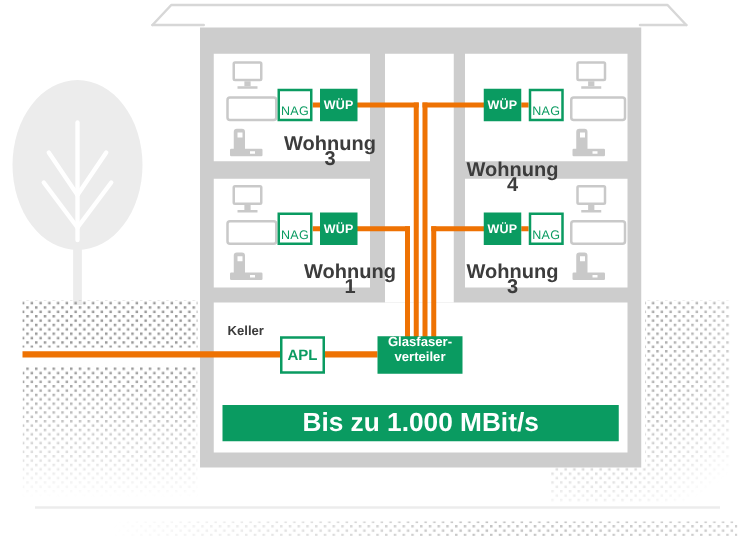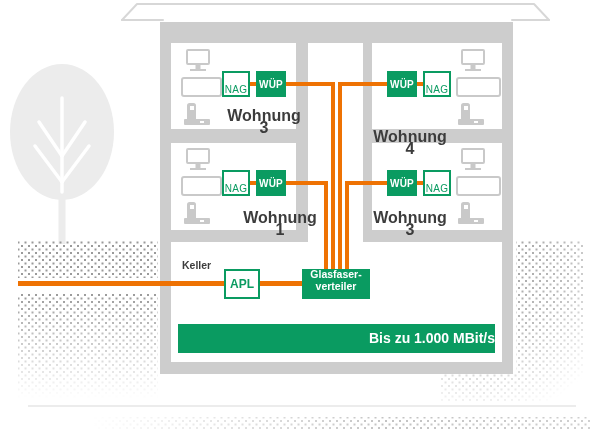--- a/index.html
+++ b/index.html
@@ -18,21 +18,21 @@
        justify-content:center;z-index:5;letter-spacing:.2px;}
   .wup{position:absolute;width:30px;height:26px;background:var(--green);color:#fff;font-weight:bold;
        font-size:10px;display:flex;align-items:center;justify-content:center;z-index:5;letter-spacing:.2px;}
   .apl{position:absolute;left:224px;top:269px;width:36px;height:30px;background:#fff;
        border:2px solid var(--green);color:var(--green);font-weight:bold;font-size:12px;
        display:flex;align-items:center;justify-content:center;z-index:5;}
   .glas{position:absolute;left:302px;top:269px;width:68px;height:30px;background:var(--green);
         color:#fff;font-weight:bold;font-size:10.5px;line-height:11.5px;text-align:center;
         padding-top:0;z-index:5;}
   .banner{position:absolute;left:178px;top:324px;width:317px;height:29px;background:var(--green);
-          color:#fff;font-weight:bold;font-size:14px;line-height:29px;text-align:right;z-index:5;}
+          color:#fff;font-weight:bold;font-size:21px;line-height:29px;text-align:center;z-index:5;}
   
   .lbl{position:absolute;width:80px;text-align:center;font-weight:bold;font-size:16px;
        color:var(--tdark);z-index:5;line-height:12px;}
   .keller{position:absolute;left:182px;top:247px;font-weight:bold;font-size:10.5px;
           color:var(--tdark);z-index:5;margin-top:12px;}
   
   .monitor{position:absolute;width:24px;height:16px;border:2px solid var(--gicon);
            border-radius:2px;z-index:5;}
   .monitor::before{content:"";position:absolute;left:50%;bottom:-6px;transform:translateX(-50%);
            width:5px;height:4px;background:var(--gicon);}

